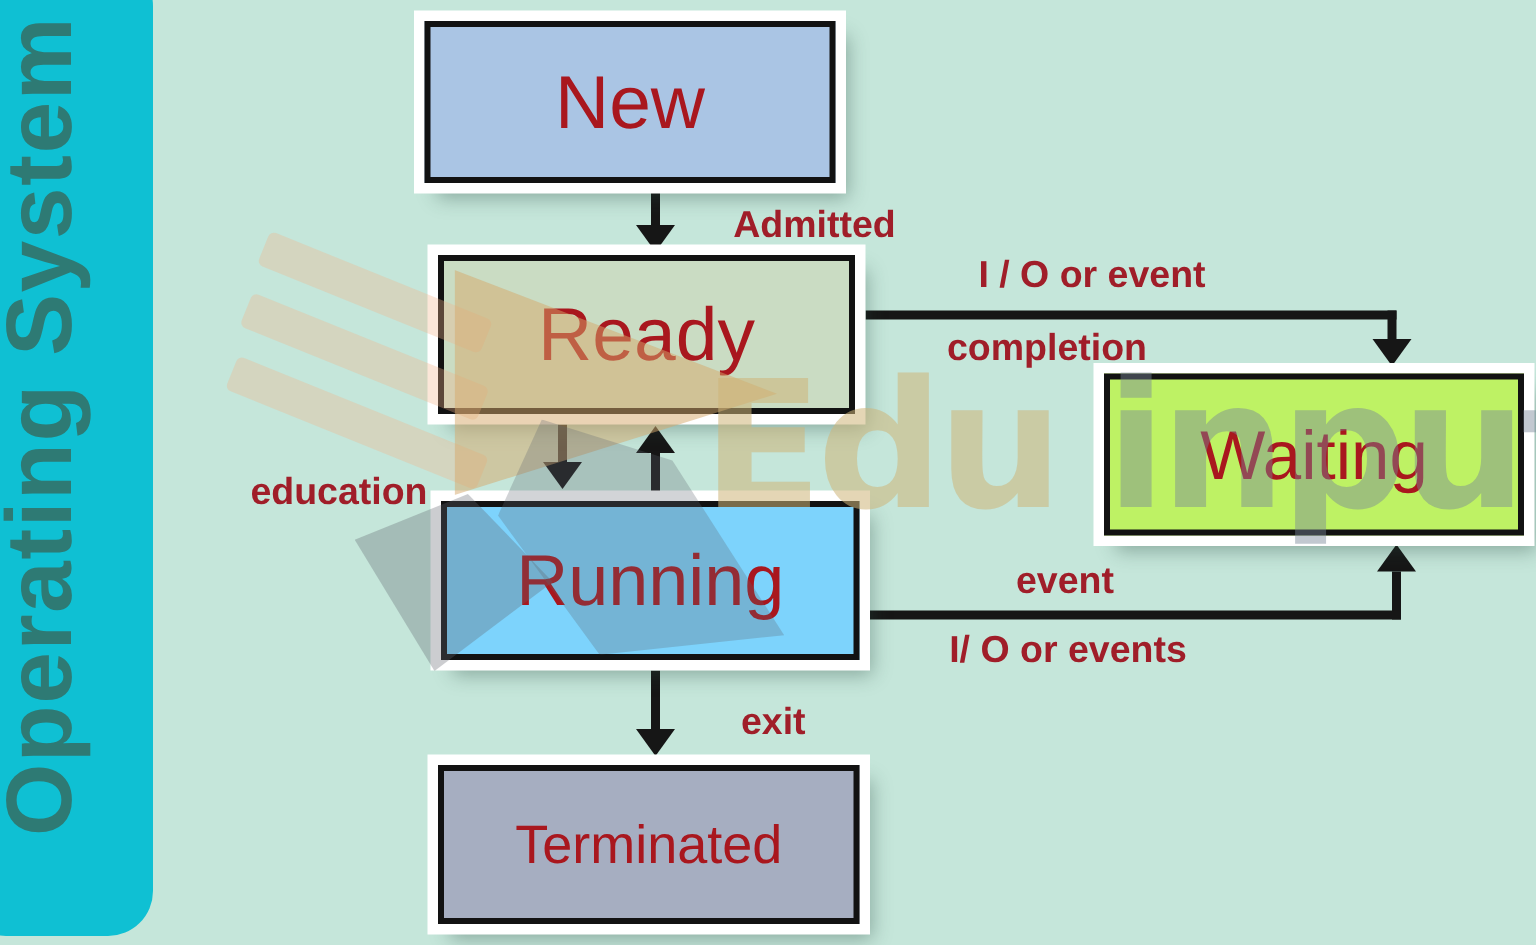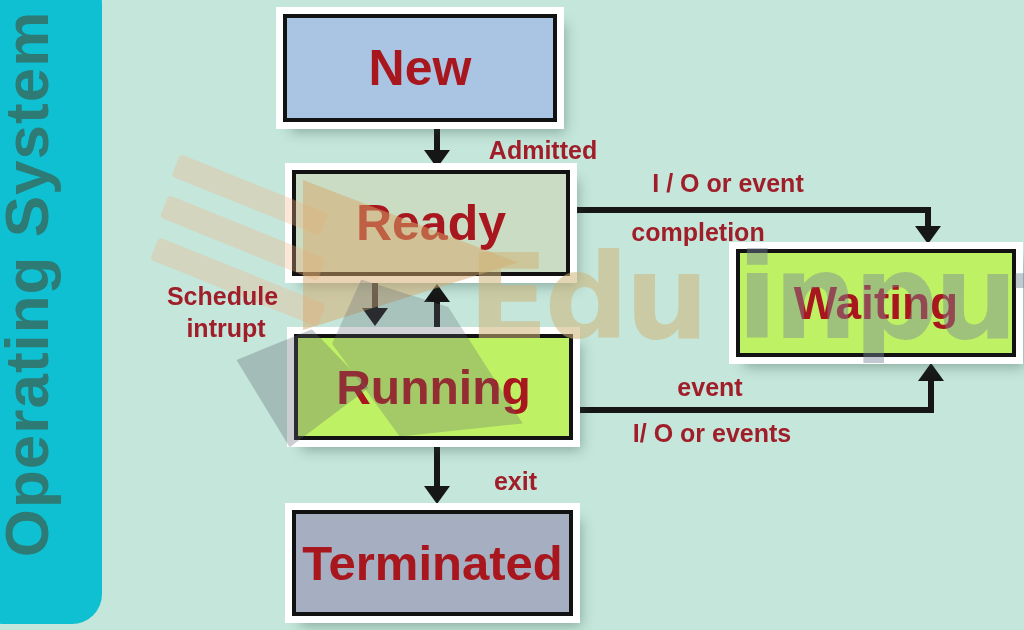--- a/index.html
+++ b/index.html
@@ -19,27 +19,27 @@
     display:flex;align-items:center;justify-content:center;
     font-weight:bold;font-size:62px;letter-spacing:1px;color:#2e7a74;
     white-space:nowrap;
   }
   
   .state-box{
     position:absolute;z-index:3;
     border:4px solid #121212;
     box-shadow:0 0 0 7px #ffffff, 8px 10px 12px rgba(40,70,60,0.38);
     display:flex;align-items:center;justify-content:center;
-    font-weight:bold;color:#a9171e;
+    font-weight:normal;color:#a9171e;
   }
   .box-new       {left:283px;top:14px; width:266px;height:100px;background:#aac5e4;font-size:50px;}
   .box-ready     {left:292px;top:170px;width:270px;height:98px; background:#cadcc3;font-size:50px;}
-  .box-running   {left:294px;top:334px;width:271px;height:98px; background:#bef264;font-size:48px;}
+  .box-running   {left:294px;top:334px;width:271px;height:98px; background:#7dd3fc;font-size:48px;}
   .box-waiting   {left:736px;top:249px;width:272px;height:100px;background:#bef264;font-size:46px;}
-  .box-terminated{left:292px;top:510px;width:273px;height:98px; background:#a6aec1;font-size:49px;}
+  .box-terminated{left:292px;top:510px;width:273px;height:98px; background:#a6aec1;font-size:36px;}
   
   .line{position:absolute;background:#161616;z-index:2;}
   .head{position:absolute;width:0;height:0;z-index:2;}
   .head-down{border-left:13px solid transparent;border-right:13px solid transparent;border-top:18px solid #161616;}
   .head-up  {border-left:13px solid transparent;border-right:13px solid transparent;border-bottom:18px solid #161616;}
   
   .t-label{
     position:absolute;z-index:6;
     font-weight:bold;font-size:25px;color:#a01e29;text-align:center;
     white-space:nowrap;
@@ -133,22 +133,21 @@
   <div class="state-box box-waiting">
     <span>Waiting</span>
   </div>
   <div class="state-box box-terminated">
     <span>Terminated</span>
   </div>
 
   <div class="t-label" style="left:483px;top:136px;width:120px;">Admitted</div>
   <div class="t-label" style="left:598px;top:169px;width:260px;">I / O or event</div>
   <div class="t-label" style="left:598px;top:218px;width:200px;">completion</div>
-  <div class="t-label" style="left:160px;top:282px;width:125px;">Schedule</div>
-  <div class="t-label" style="left:166px;top:314px;width:120px;">intrupt</div>
+  <div class="t-label" style="left:166px;top:314px;width:120px;">education</div>
   <div class="t-label" style="left:655px;top:373px;width:110px;">event</div>
   <div class="t-label" style="left:602px;top:419px;width:220px;">I/ O or events</div>
   <div class="t-label" style="left:478px;top:467px;width:75px;">exit</div>
 
   <div class="wm wm-stripe wm-stripe1"></div>
   <div class="wm wm-stripe wm-stripe2"></div>
   <div class="wm wm-stripe wm-stripe3"></div>
   <div class="wm wm-wedge"></div>
   <div class="wm wm-nib"></div>
   <div class="wm wm-frag"></div>

